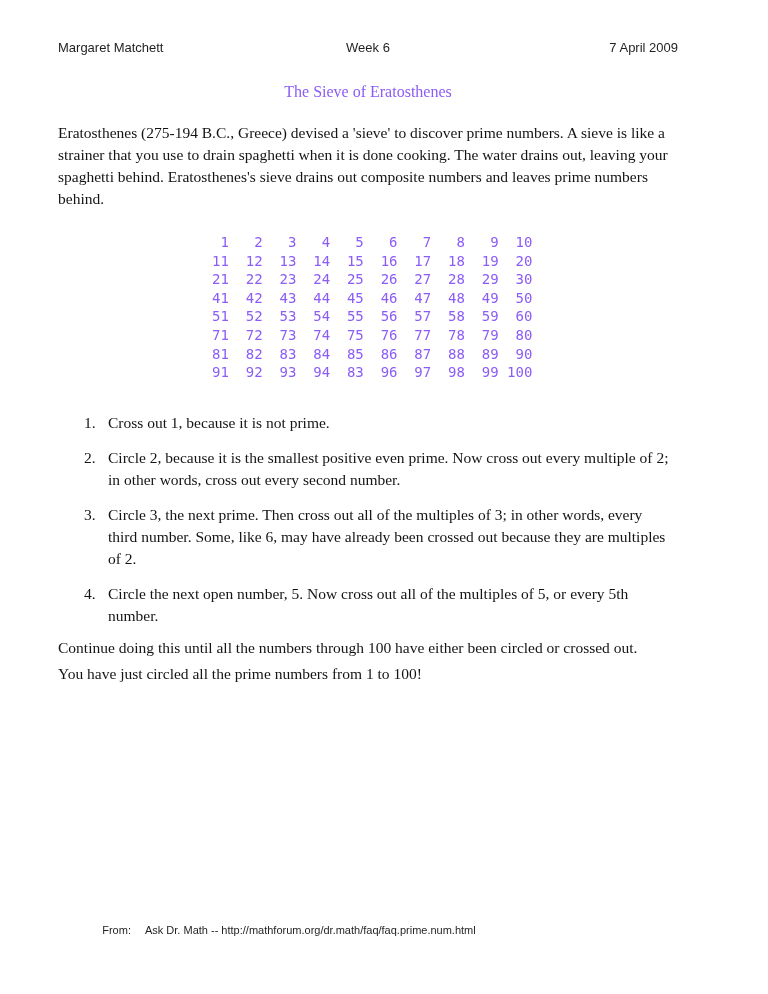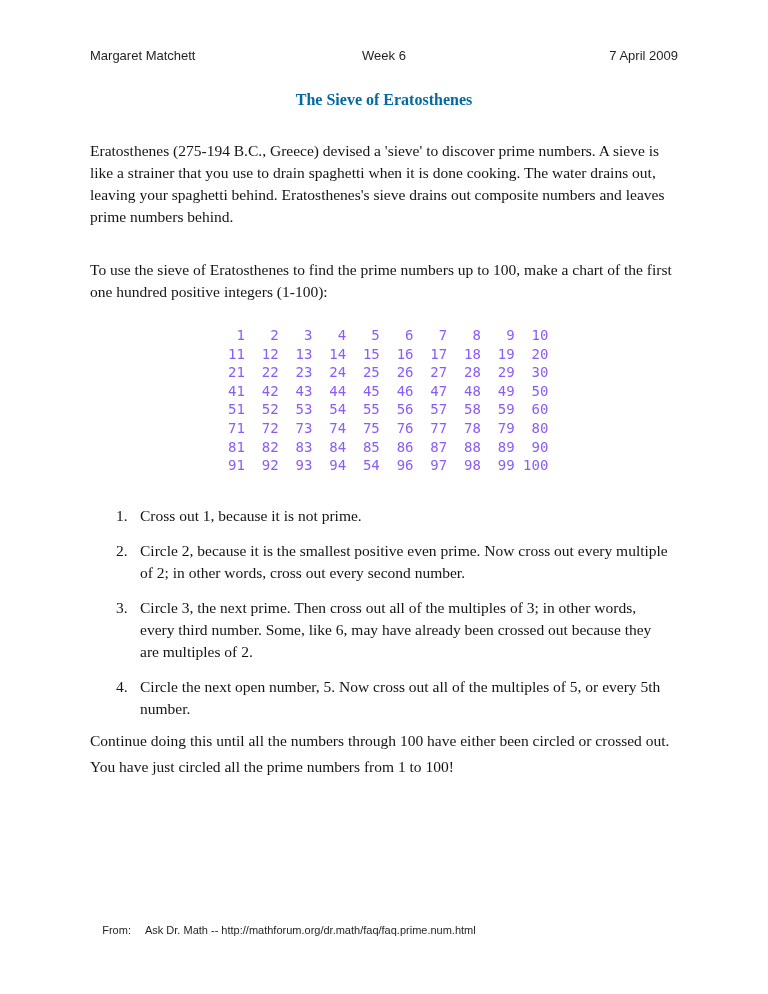--- a/index.html
+++ b/index.html
@@ -7,47 +7,47 @@
     padding: 0;
     background: #e9e9e9;
   }
   .page {
     width: 768px;
     height: 994px;
     margin: 0 auto;
     background: #ffffff;
     position: relative;
     box-sizing: border-box;
-    padding: 40px 90px 0 90px;
+    padding: 40px 90px 0 58px;
     font-family: "Liberation Serif", serif;
     color: #141414;
     overflow: hidden;
   }
   .doc-header {
     display: flex;
     justify-content: space-between;
     align-items: baseline;
     font-family: "Liberation Sans", sans-serif;
     font-size: 13px;
     color: #1f1f1f;
   }
   .doc-header .h-left  { flex: 1; text-align: left; }
   .doc-header .h-mid   { flex: 1; text-align: center; }
-  .doc-header .h-right { flex: 1; text-align: right; margin-top: 8px; }
+  .doc-header .h-right { flex: 1; text-align: right; }
 
   .doc-title {
     margin-top: 28px;
     text-align: center;
-    font-weight: bold;
+    font-weight: normal;
     font-size: 16px;
-    color: #0369a1;
+    color: #8b5cf6;
   }
 
   .para {
-    margin-top: 31px;
+    margin-top: 21px;
     font-size: 15.5px;
     line-height: 1.42;
   }
 
   .number-grid-wrap {
     margin-top: 23px;
     text-align: center;
   }
   .number-grid {
     display: inline-block;
@@ -98,32 +98,31 @@
   <div class="doc-header">
     <span class="h-left">Margaret Matchett</span>
     <span class="h-mid">Week 6</span>
     <span class="h-right">7 April 2009</span>
   </div>
 
   <div class="doc-title">The Sieve of Eratosthenes</div>
 
   <div class="para">Eratosthenes (275-194 B.C., Greece) devised a 'sieve' to discover prime numbers. A sieve is like a strainer that you use to drain spaghetti when it is done cooking. The water drains out, leaving your spaghetti behind. Eratosthenes's sieve drains out composite numbers and leaves prime numbers behind.</div>
 
-  <div class="para">To use the sieve of Eratosthenes to find the prime numbers up to 100, make a chart of the first one hundred positive integers (1-100):</div>
 
   <div class="number-grid-wrap">
     <div class="number-grid">
       <div class="grid-row">  1   2   3   4   5   6   7   8   9  10</div>
       <div class="grid-row"> 11  12  13  14  15  16  17  18  19  20</div>
       <div class="grid-row"> 21  22  23  24  25  26  27  28  29  30</div>
       <div class="grid-row"> 41  42  43  44  45  46  47  48  49  50</div>
       <div class="grid-row"> 51  52  53  54  55  56  57  58  59  60</div>
       <div class="grid-row"> 71  72  73  74  75  76  77  78  79  80</div>
       <div class="grid-row"> 81  82  83  84  85  86  87  88  89  90</div>
-      <div class="grid-row"> 91  92  93  94  54  96  97  98  99 100</div>
+      <div class="grid-row"> 91  92  93  94  83  96  97  98  99 100</div>
     </div>
   </div>
 
   <div class="steps">
     <div class="step">
       <span class="step-num">1.</span>
       <span class="step-text">Cross out 1, because it is not prime.</span>
     </div>
     <div class="step">
       <span class="step-num">2.</span>

